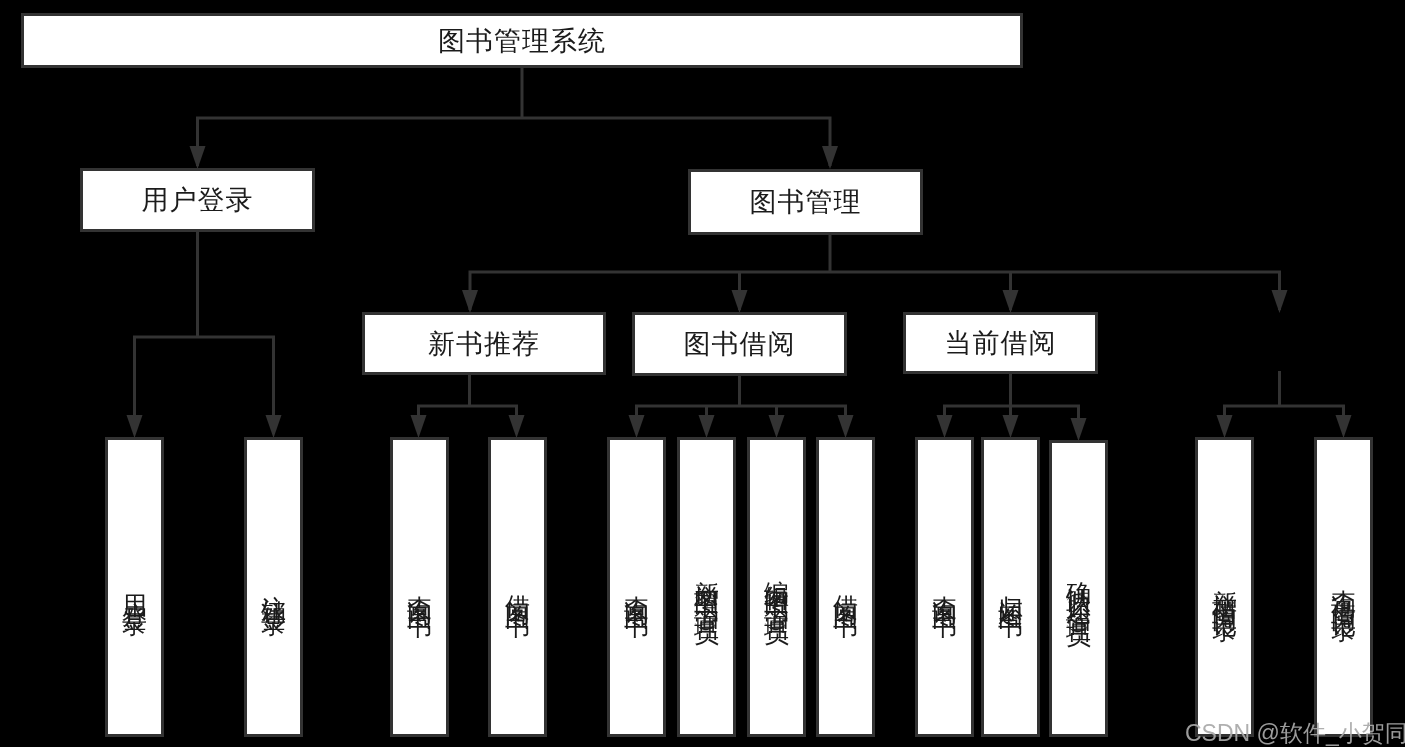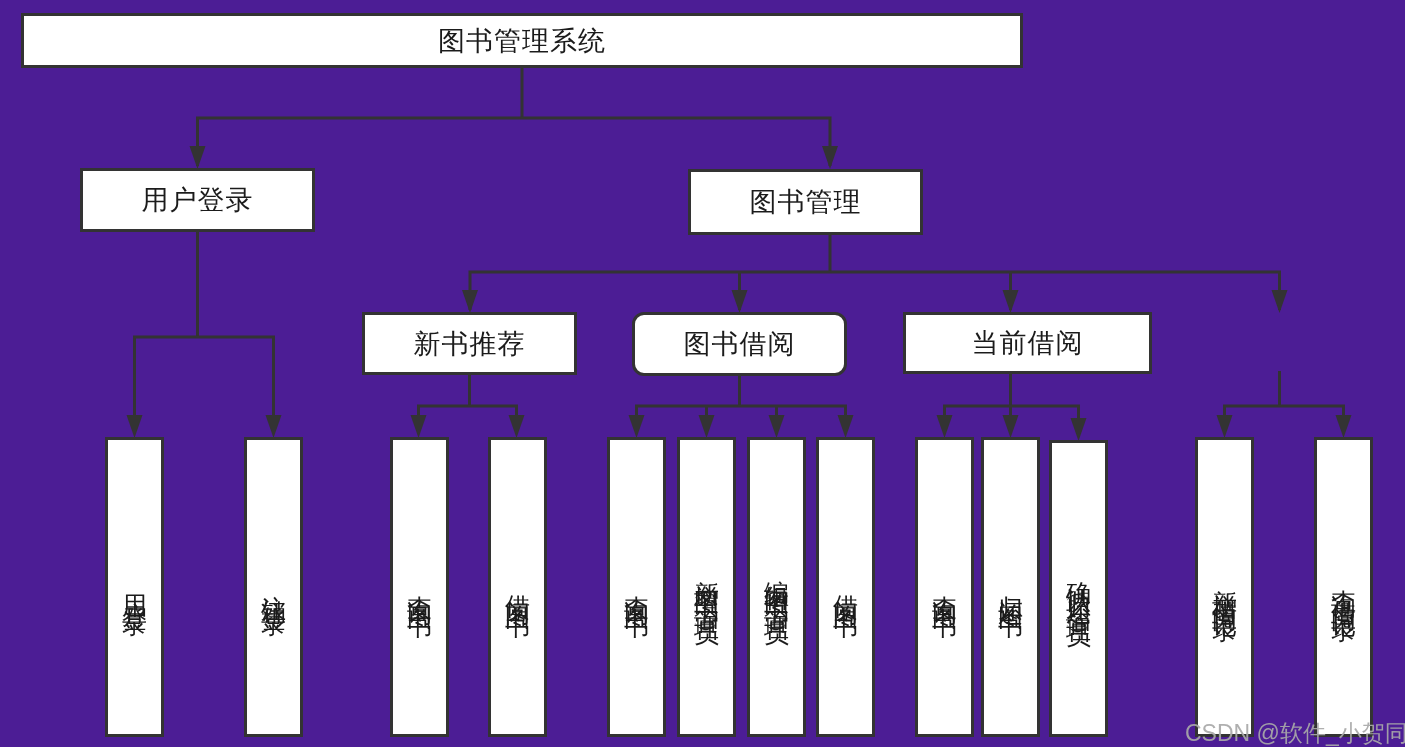--- a/index.html
+++ b/index.html
@@ -5,21 +5,21 @@
   html, body {
     margin: 0;
     padding: 0;
     background: #ffffff;
     font-family: "Liberation Sans", "DejaVu Sans", sans-serif;
   }
   .stage {
     position: relative;
     width: 1405px;
     height: 747px;
-    background: #4c1d95;
+    background: #000000;
     overflow: hidden;
   }
   .connectors {
     position: absolute;
     left: 0;
     top: 0;
     width: 1405px;
     height: 747px;
     z-index: 0;
   }
@@ -43,23 +43,23 @@
     writing-mode: vertical-rl;
     text-orientation: mixed;
     font-size: 25px;
     letter-spacing: 6px;
     line-height: 1;
   }
   
   .n-root { left: 21px;  top: 13px;  width: 1002px; height: 55px; }
   .n-user { left: 80px;  top: 168px; width: 235px;  height: 64px; }
   .n-mgmt { left: 688px; top: 169px; width: 235px;  height: 66px; }
-  .n-nbr  { left: 362px; top: 312px; width: 215px;  height: 63px; }
-  .n-bb   { left: 632px; top: 312px; width: 215px;  height: 64px; border-radius: 12px; }
-  .n-cb   { left: 903px; top: 312px; width: 249px;  height: 62px; }
+  .n-nbr  { left: 362px; top: 312px; width: 244px;  height: 63px; }
+  .n-bb   { left: 632px; top: 312px; width: 215px;  height: 64px; }
+  .n-cb   { left: 903px; top: 312px; width: 195px;  height: 62px; }
   .n-br   { left: 1172px; top: 312px; width: 215px; height: 61px; }
   
   .l-1  { left: 105px; }
   .l-2  { left: 244px; }
   .l-3  { left: 390px; }
   .l-4  { left: 488px; }
   .l-5  { left: 607px; }
   .l-6  { left: 677px; }
   .l-7  { left: 747px; }
   .l-8  { left: 816px; }

